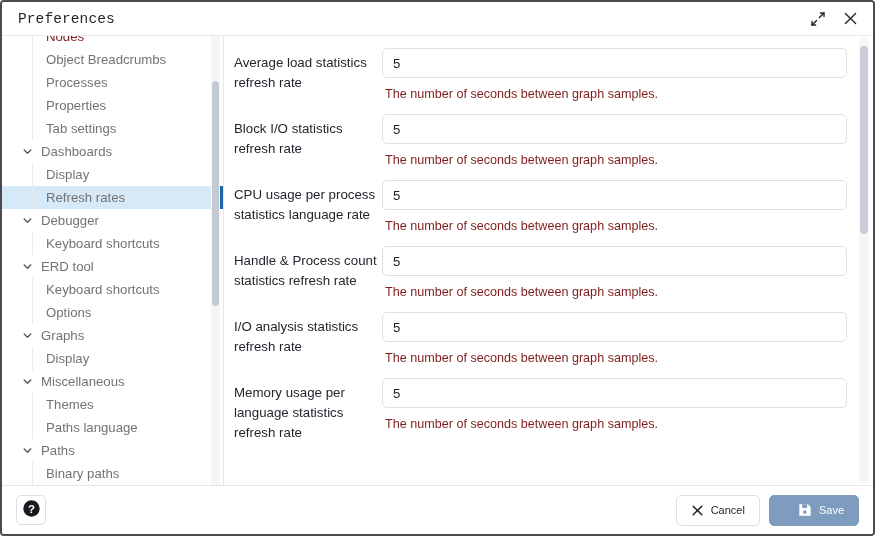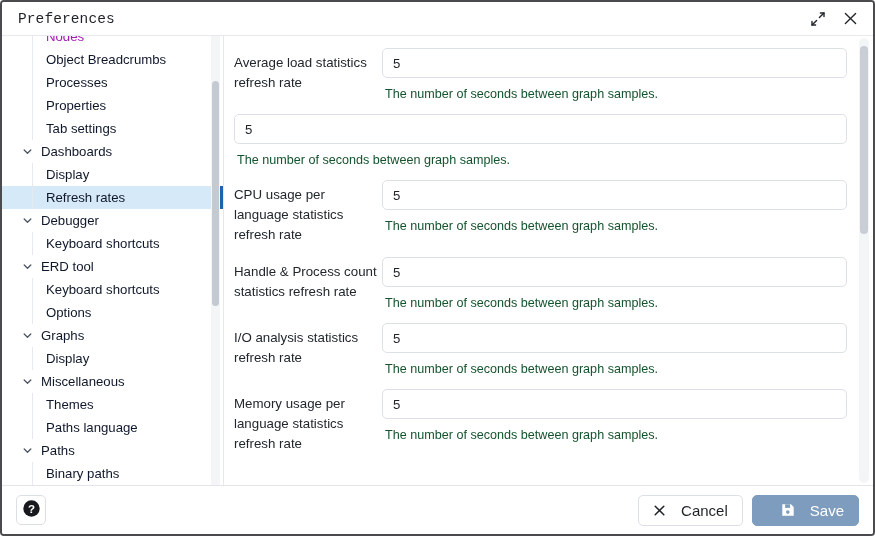--- a/index.html
+++ b/index.html
@@ -71,21 +71,21 @@
     padding-top: 0;
   }
   .tree { position: relative; padding-top: 0; }
 
   .tree-row {
     position: relative;
     height: 23px;
     display: flex;
     align-items: center;
     font-size: 13.2px;
-    color: #0f172a;
+    color: #737373;
     white-space: nowrap;
     cursor: pointer;
   }
   .tree-row.group { padding-left: 18px; }
   .tree-row.child { padding-left: 44px; }
   .tree-row.child::before {
     content: "";
     position: absolute;
     left: 30px; top: 0; bottom: 0;
     width: 1px;
@@ -107,21 +107,21 @@
     content: "";
     position: absolute;
     right: 0; top: 0; bottom: 0;
     width: 3px;
     background: #1f63ad;
   }
   .tree-row.clipped {
     height: 12px;
     align-items: flex-start;
     overflow: hidden;
-    color: #a21caf;
+    color: #7f1d1d;
   }
   .tree-row.clipped .tree-label { margin-top: -7px; }
 
   
   .sb-scroll {
     position: absolute;
     right: 3px;
     top: 0;
     width: 9px;
     height: 100%;
@@ -169,21 +169,21 @@
     border-radius: 5px;
     background: #ffffff;
     font-family: "Liberation Sans", sans-serif;
     font-size: 13.2px;
     color: #1f2328;
     padding: 0 10px;
     outline: none;
   }
   .help-text {
     font-size: 12.6px;
-    color: #14532d;
+    color: #7f1d1d;
     padding: 8px 2px 0 3px;
     line-height: 16px;
   }
 
   
   .main-scroll {
     position: absolute;
     right: 4px;
     top: 2px;
     width: 10px;
@@ -216,24 +216,24 @@
     display: flex; align-items: center; justify-content: center;
     cursor: pointer;
   }
   .footer-spacer { flex: 1 1 auto; }
   .footer-actions { display: flex; align-items: center; gap: 9px; }
 
   .btn {
     height: 31px;
     display: inline-flex;
     align-items: center;
-    gap: 15px;
+    gap: 7px;
     padding: 0 14px;
     border-radius: 5px;
-    font-size: 15px;
+    font-size: 11px;
     font-family: "Liberation Sans", sans-serif;
     cursor: pointer;
     border: 1px solid transparent;
   }
   .btn-cancel {
     background: #ffffff;
     border-color: #dcdfe5;
     color: #1f2328;
   }
   .btn-save {
@@ -369,24 +369,25 @@
       </div>
     </div>
 
     <div class="main">
       <div class="form-scroll">
           <div class="form-row">
             <div class="form-label">Average load statistics refresh rate</div>
             <div class="field-col"><input type="text" class="text-input" value="5" style=""><div class="help-text">The number of seconds between graph samples.</div></div>
           </div>
           <div class="form-row">
-            <div class="field-col"><input type="text" class="text-input" value="5" style=""><div class="help-text">The number of seconds between graph samples.</div></div>
-          </div>
-          <div class="form-row">
-            <div class="form-label">CPU usage per language statistics refresh rate</div>
+            <div class="form-label">Block I/O statistics refresh rate</div>
+            <div class="field-col"><input type="text" class="text-input" value="5" style=""><div class="help-text">The number of seconds between graph samples.</div></div>
+          </div>
+          <div class="form-row">
+            <div class="form-label">CPU usage per process statistics language rate</div>
             <div class="field-col"><input type="text" class="text-input" value="5" style=""><div class="help-text">The number of seconds between graph samples.</div></div>
           </div>
           <div class="form-row">
             <div class="form-label">Handle &amp; Process count statistics refresh rate</div>
             <div class="field-col"><input type="text" class="text-input" value="5" style=""><div class="help-text">The number of seconds between graph samples.</div></div>
           </div>
           <div class="form-row">
             <div class="form-label">I/O analysis statistics refresh rate</div>
             <div class="field-col"><input type="text" class="text-input" value="5" style=""><div class="help-text">The number of seconds between graph samples.</div></div>
           </div>

